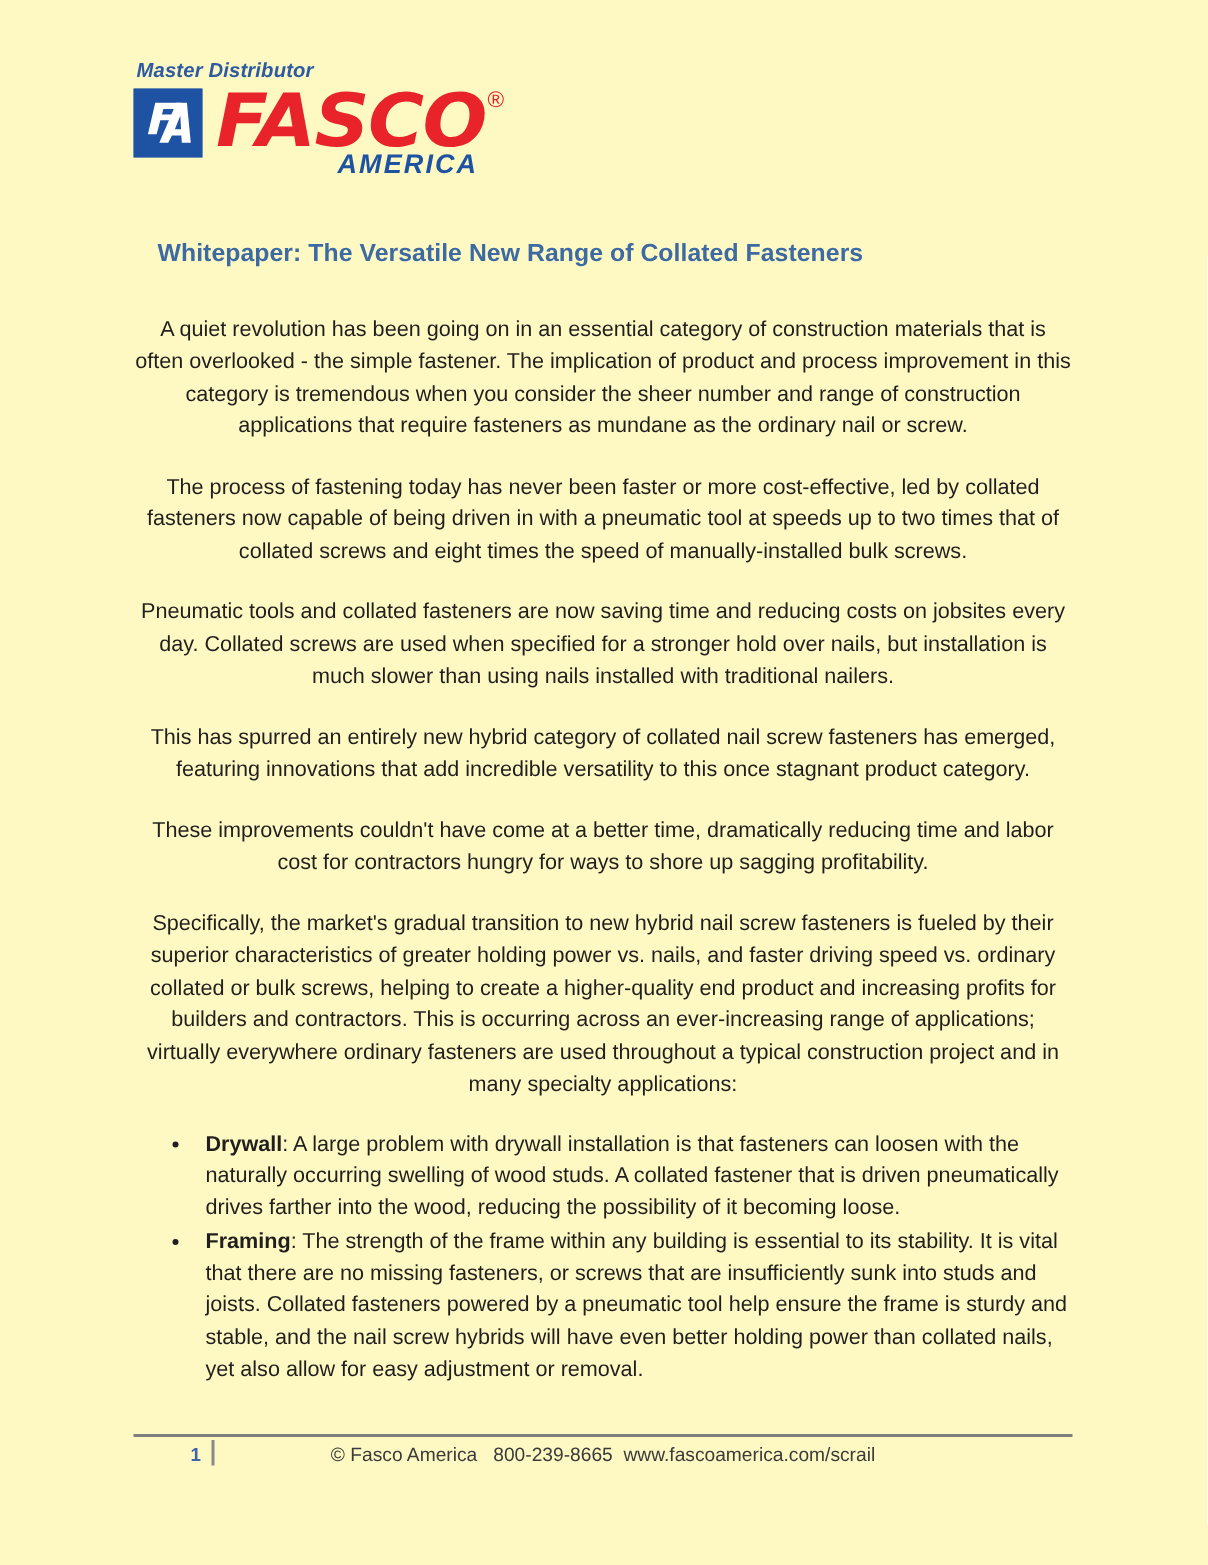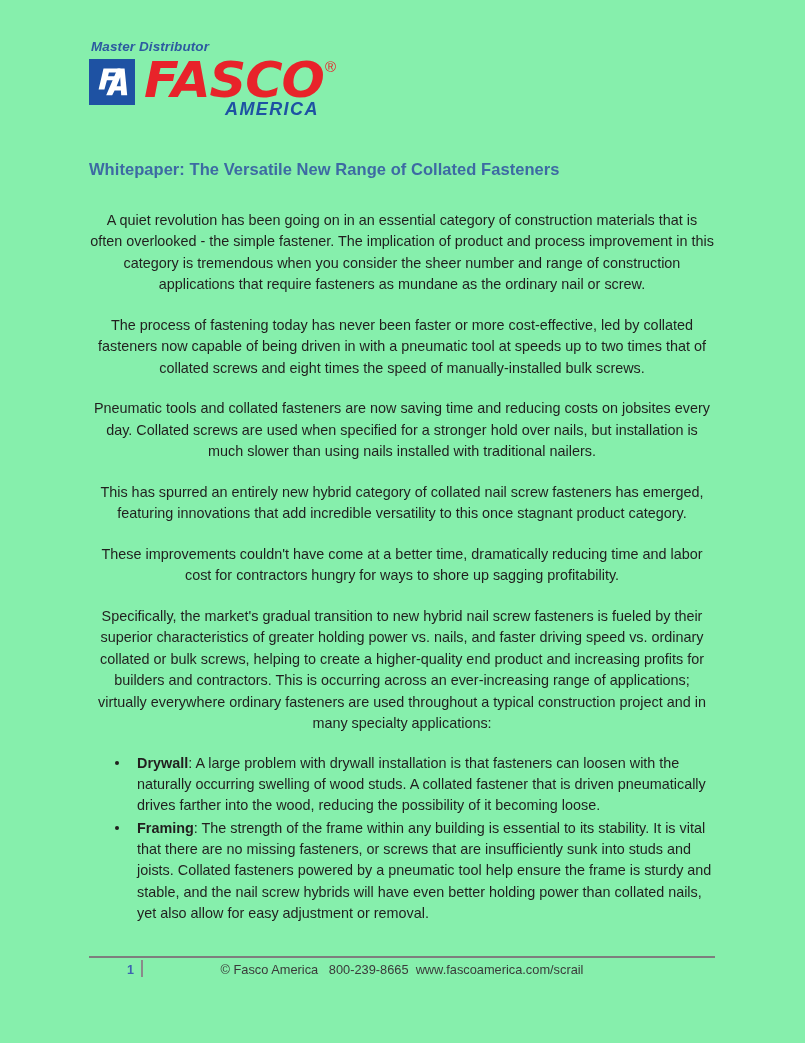--- a/index.html
+++ b/index.html
@@ -8,21 +8,21 @@
     background: #ffffff;
   }
   body {
     font-family: "Liberation Sans", sans-serif;
     -webkit-font-smoothing: antialiased;
   }
   .page {
     position: relative;
     width: 805px;
     height: 1043px;
-    background: #86efac;
+    background: #fef9c3;
     overflow: hidden;
     box-sizing: border-box;
   }
 
   
   .header {
     position: absolute;
     left: 0;
     top: 0;
     width: 805px;
@@ -117,21 +117,21 @@
     left: 89px;
     top: 160px;
     width: 626px;
   }
   .doc-title {
     font-family: "Liberation Sans", sans-serif;
     font-weight: bold;
     font-size: 16.5px;
     color: #3d6aa3;
     line-height: 1.2;
-    margin: 0 0 30px 0;
+    margin: 0 0 30px 16px;
     letter-spacing: 0.05px;
   }
   p.body-text {
     font-family: "Liberation Sans", sans-serif;
     font-size: 14.4px;
     line-height: 21.5px;
     color: #211f1e;
     margin: 0 0 19px 0;
     text-align: center;
   }

